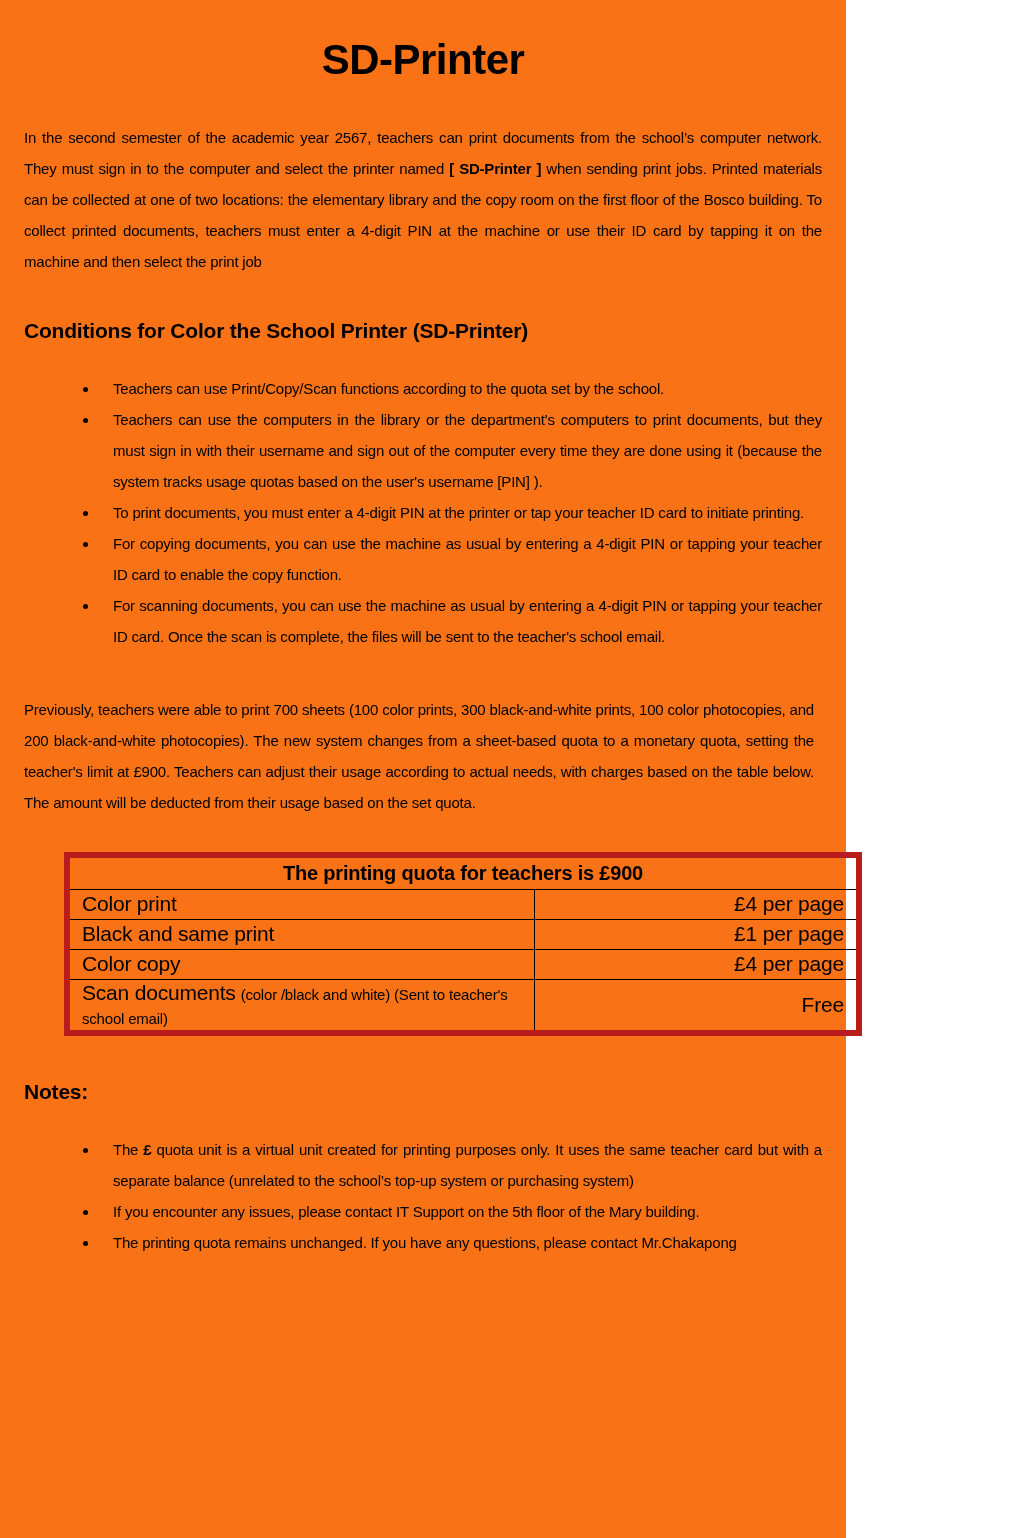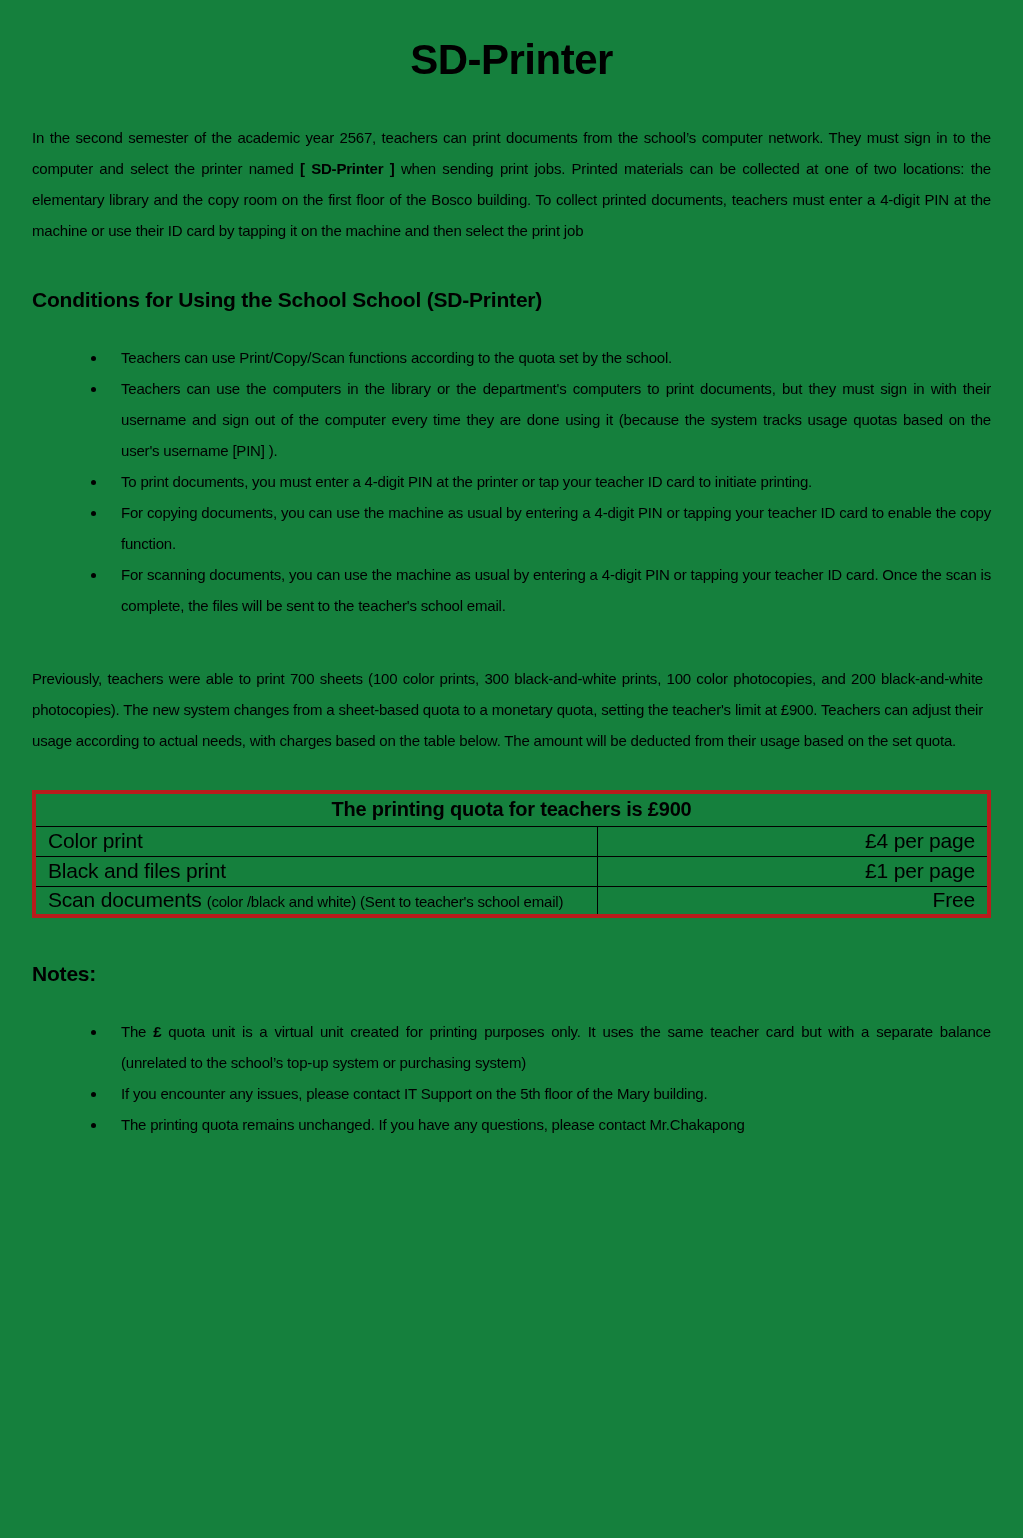--- a/index.html
+++ b/index.html
@@ -9,24 +9,24 @@
     background: #ffffff;
   }
   body {
     width: 1023px;
     height: 1538px;
     overflow: hidden;
     font-family: "Liberation Sans", sans-serif;
     color: #000000;
   }
   .page {
-    width: 1023px;
+    width: 846px;
     height: 1538px;
-    padding: 0 32px;
-    background: #15803d;
+    padding: 0 24px;
+    background: #f97316;
   }
   .doc-title {
     margin: 0;
     padding-top: 36px;
     text-align: center;
     font-size: 42px;
     font-weight: bold;
     letter-spacing: -0.5px;
   }
   .body-text {
@@ -55,21 +55,22 @@
     padding-left: 14px;
   }
   .quota-paragraph {
     margin: 42px 8px 0 0;
     text-align: justify;
   }
   table.pricing-table {
     width: 100%;
     margin-top: 34px;
     border-collapse: collapse;
-    border: 4px solid #b91c1c;
+    border: 6px solid #b91c1c;
+    margin-left: 40px;
   }
   table.pricing-table th,
   table.pricing-table td {
     border: 1px solid #000000;
     font-weight: normal;
     padding: 1px 12px;
   }
   table.pricing-table th {
     font-size: 20px;
     font-weight: bold;
@@ -97,21 +98,21 @@
 </style>
 </head>
 <body>
 
 <div class="page">
 
   <h1 class="doc-title">SD-Printer</h1>
 
   <p class="body-text intro-paragraph"><span>In the second semester of the academic year 2567, teachers can print documents from the school’s computer network. They must sign in to the computer and select the printer named </span><span class="bold-run">[ SD-Printer ]</span><span> when sending print jobs. Printed materials can be collected at one of two locations: the elementary library and the copy room on the first floor of the Bosco building. To collect printed documents, teachers must enter a 4-digit PIN at the machine or use their ID card by tapping it on the machine and then select the print job</span></p>
 
-  <h2 class="section-heading">Conditions for Using the School School (SD-Printer)</h2>
+  <h2 class="section-heading">Conditions for Color the School Printer (SD-Printer)</h2>
 
   <ul class="bullet-list body-text">
     <li>Teachers can use Print/Copy/Scan functions according to the quota set by the school.</li>
     <li>Teachers can use the computers in the library or the department's computers to print documents, but they must sign in with their username and sign out of the computer every time they are done using it (because the system tracks usage quotas based on the user's username [PIN] ).</li>
     <li>To print documents, you must enter a 4-digit PIN at the printer or tap your teacher ID card to initiate printing.</li>
     <li>For copying documents, you can use the machine as usual by entering a 4-digit PIN or tapping your teacher ID card to enable the copy function.</li>
     <li>For scanning documents, you can use the machine as usual by entering a 4-digit PIN or tapping your teacher ID card. Once the scan is complete, the files will be sent to the teacher's school email.</li>
   </ul>
 
   <p class="body-text quota-paragraph">Previously, teachers were able to print 700 sheets (100 color prints, 300 black-and-white prints, 100 color photocopies, and 200 black-and-white photocopies). The new system changes from a sheet-based quota to a monetary quota, setting the teacher's limit at £900. Teachers can adjust their usage according to actual needs, with charges based on the table below. The amount will be deducted from their usage based on the set quota.</p>
@@ -119,22 +120,26 @@
   <table class="pricing-table">
     <tbody>
         <tr>
       <th colspan="2">The printing quota for teachers is £900</th>
     </tr>
     <tr>
       <td class="item-cell">Color print</td>
       <td class="price-cell">£4 per page</td>
     </tr>
     <tr>
-      <td class="item-cell">Black and files print</td>
+      <td class="item-cell">Black and same print</td>
       <td class="price-cell">£1 per page</td>
+    </tr>
+    <tr>
+      <td class="item-cell">Color copy</td>
+      <td class="price-cell">£4 per page</td>
     </tr>
     <tr>
       <td class="item-cell"><span>Scan documents</span><span class="item-note">(color /black and white) (Sent to teacher's school email)</span></td>
       <td class="price-cell">Free</td>
     </tr>
   </tbody>
     </table>
 
   <h2 class="notes-heading">Notes:</h2>
 

